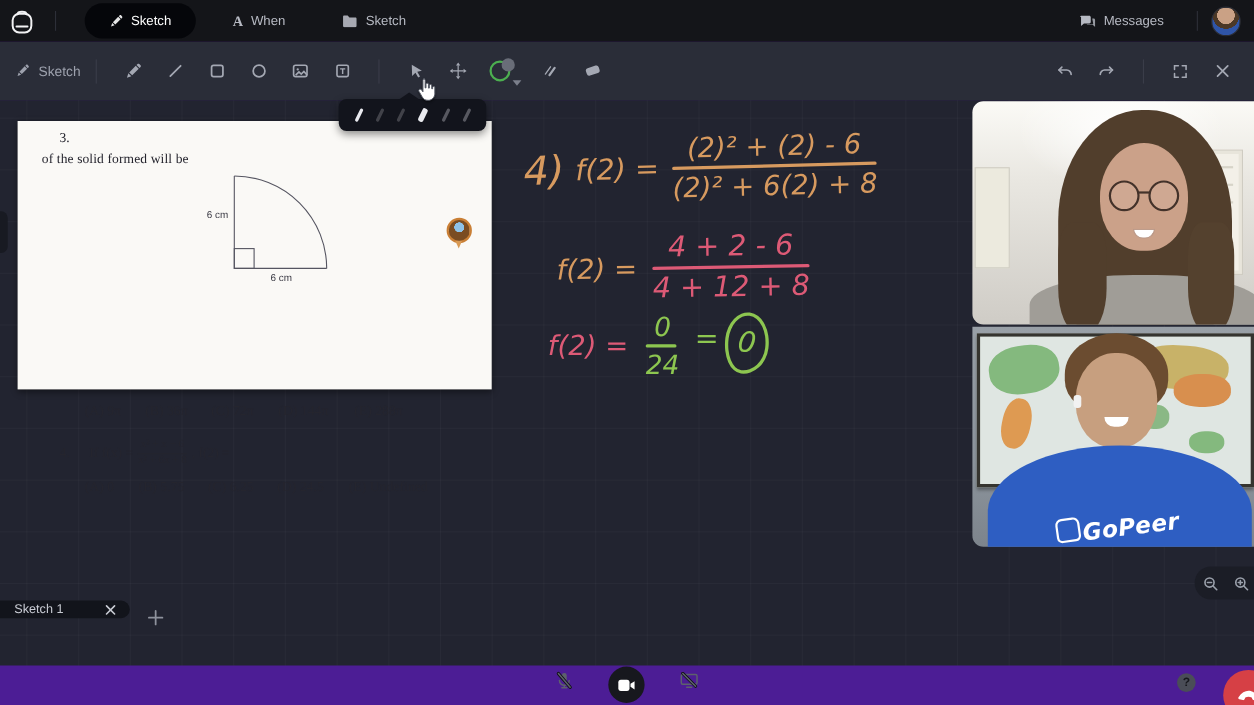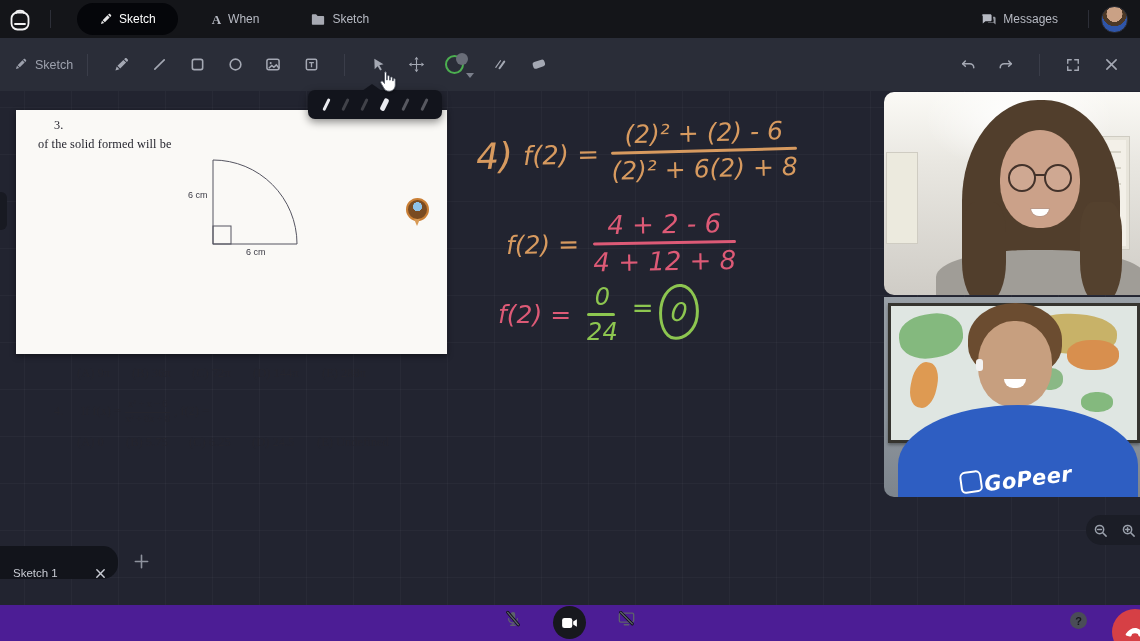--- a/index.html
+++ b/index.html
@@ -143,22 +143,22 @@
   .shirt-logo{position:absolute;left:62px;top:66px;width:18px;height:18px;border:2.5px solid #fff;
     border-radius:6px 6px 5px 5px;transform:rotate(-8deg);}
 
   
   .zoompill{position:absolute;left:1086px;top:515px;width:60px;height:30px;background:#1b1d26;
     border-radius:15px 0 0 15px;display:flex;align-items:center;z-index:25;}
   .zbtn{width:28px;height:28px;display:flex;align-items:center;justify-content:center;background:none;
     border:none;color:#9aa0ab;cursor:pointer;padding:0;}
 
   
-  .sheettab{position:absolute;left:0;top:546px;width:118px;height:33px;background:#12141b;
-    border-radius:0 15px 15px 0;display:flex;align-items:flex-end;z-index:25;color:#c8cbd3;}
+  .sheettab{position:absolute;left:0;top:546px;width:118px;height:16px;background:#12141b;
+    border-radius:0 15px 15px 0;display:flex;align-items:center;z-index:25;color:#c8cbd3;}
   .sheettab .name{font-size:11.5px;margin-left:13px;flex:1;}
   .sheettab .x{background:none;border:none;color:#c8cbd3;cursor:pointer;margin-right:12px;padding:0;display:flex;}
   .addsheet{position:absolute;left:130px;top:550px;width:22px;height:22px;background:none;border:none;
     color:#8e929d;cursor:pointer;padding:0;display:flex;align-items:center;justify-content:center;z-index:25;}
 
   
   .callbar{position:absolute;left:0;top:605px;width:1140px;height:36px;background:#111217;z-index:40;}
   .rec{position:absolute;left:10px;top:14px;width:8px;height:8px;border:1.5px solid #b13a4b;border-radius:50%;}
   .timer{position:absolute;left:27px;top:12px;color:#9success;color:#93969f;font-size:11.5px;letter-spacing:.3px;}
   .cb-icon{position:absolute;background:none;border:none;color:#5d616c;cursor:pointer;padding:0;display:flex;}

